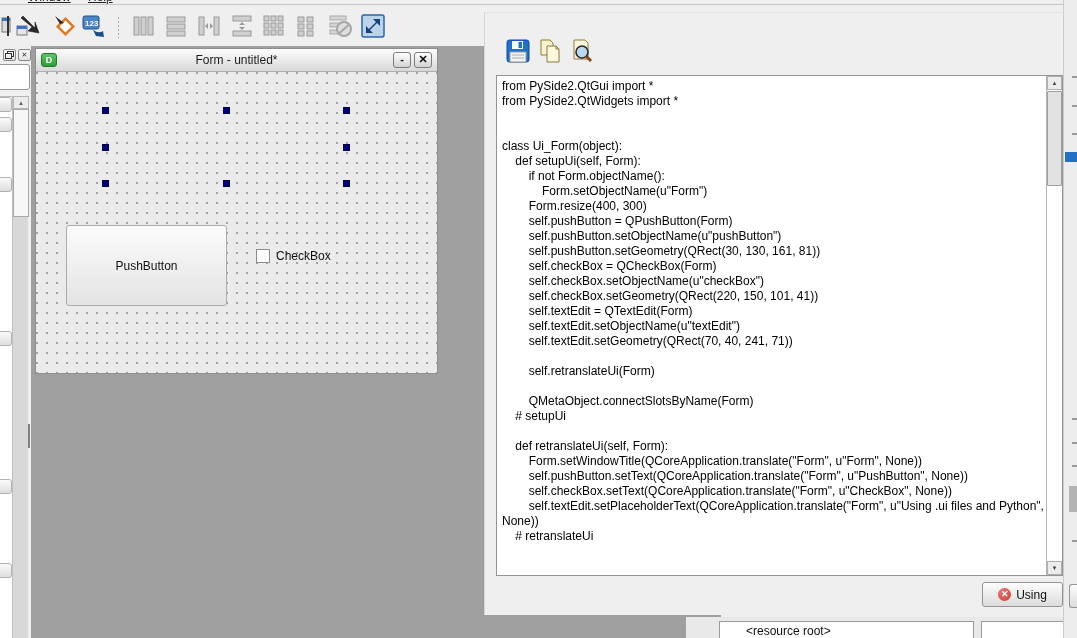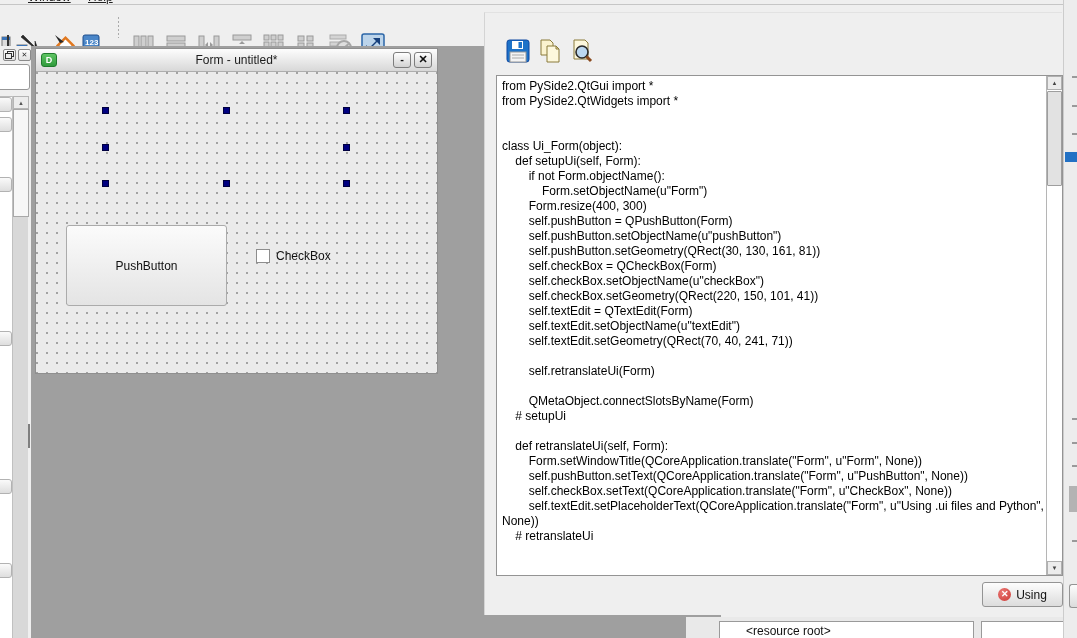--- a/index.html
+++ b/index.html
@@ -7,21 +7,21 @@
   body { font-family: "Liberation Sans", sans-serif; background:#efefef; }
   #screen { position:relative; width:1077px; height:638px; background:#efefef; overflow:hidden; }
 
   
   #menubar { position:absolute; left:0; top:0; width:1077px; height:5px; background:#efefef; border-bottom:1px solid #c6c6c6; overflow:hidden; }
   #menubar .mitem { position:absolute; top:-10px; font-size:12px; color:#222; text-decoration:underline; }
   #menubar .m0 { left:28px; } #menubar .m1 { left:88px; }
 
   
   #toolbar { position:absolute; left:0; top:6px; width:1077px; height:40px; background:#efefef; }
-  .tbtn { position:absolute; top:26px; width:26px; height:26px; display:flex; align-items:center; justify-content:center; border-radius:3px; }
+  .tbtn { position:absolute; top:7px; width:26px; height:26px; display:flex; align-items:center; justify-content:center; border-radius:3px; }
   .tsep { position:absolute; top:10px; left:117px; width:3px; height:22px;
           background-image:radial-gradient(#aaa 1px, transparent 1px); background-size:3px 4px; }
 
   
   #leftdock { position:absolute; left:0; top:46px; width:31px; height:592px; background:#efefef; }
   .dockbtn { position:absolute; width:13px; height:12px; background:linear-gradient(#fcfcfc,#e2e2e2); border:1px solid #8a8a8a; border-radius:2px; display:flex; align-items:center; justify-content:center; font-size:7px; color:#333; }
   #wb-search { position:absolute; left:-8px; top:18px; width:38px; height:26px; background:#fff; border:1px solid #979797; border-radius:3px; }
   #wb-list { position:absolute; left:0; top:50px; width:12px; height:542px; background:#fff; border-top:1px solid #bbb; }
   .wb-cat { position:absolute; left:-9px; width:21px; height:15px; background:linear-gradient(#fafafa,#dedede); border:1px solid #b2b2b2; border-radius:3px; }
   #wb-scroll { position:absolute; left:12px; top:50px; width:16px; height:542px; background:#d8d8d8; border-left:1px solid #c0c0c0; }

